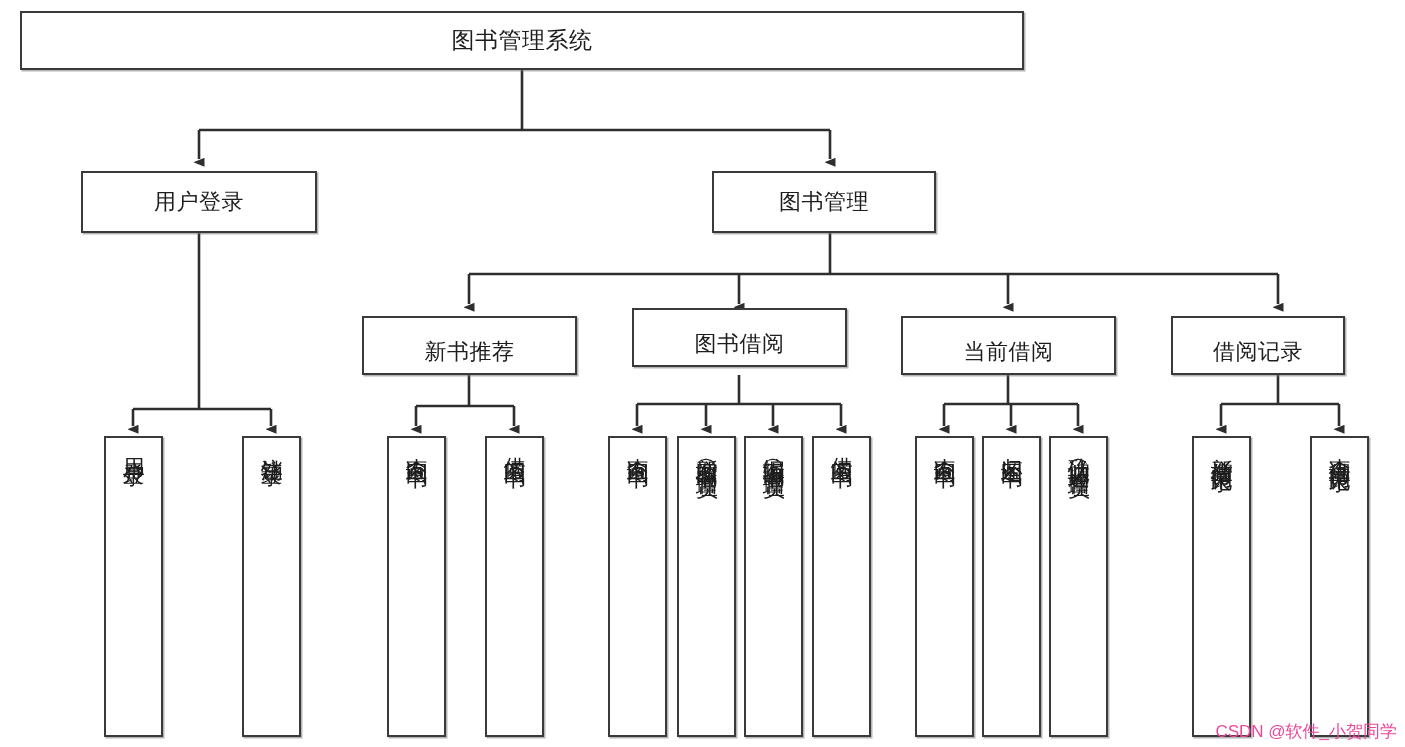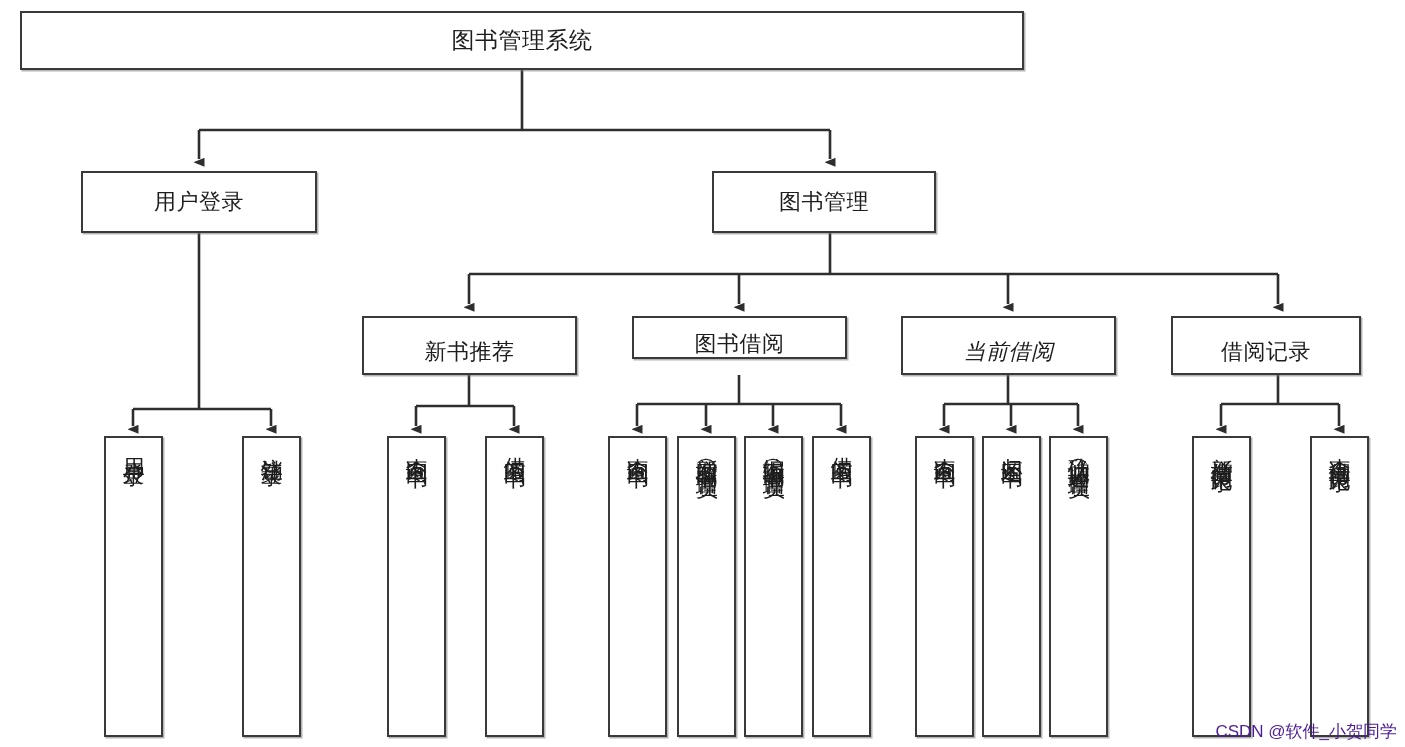--- a/index.html
+++ b/index.html
@@ -58,21 +58,21 @@
     max-height:100%;
     padding-top:2px;
   }
   .node.leaf.mid .lbl{ margin-top:0; }
 
   .watermark{
     position:absolute;
     right:8px;
     bottom:4px;
     font-size:17px;
-    color:#4c1d95;
+    color:#ec4899;
     white-space:nowrap;
     z-index:5;
   }
 </style>
 </head>
 <body>
 
 <div id="canvas">
 
   <svg id="edges" viewBox="0 0 1405 747" width="1405" height="747">
@@ -132,27 +132,27 @@
   <div class="node lvl2" id="node-l2-0" style="left: 81px; top: 171px; width: 236px; height: 62px;">
     <span class="lbl">用户登录</span>
   </div>
   <div class="node lvl2" id="node-l2-1" style="left: 712px; top: 171px; width: 224px; height: 62px;">
     <span class="lbl">图书管理</span>
   </div>
 
   <div class="node lvl3" id="node-l3-0" style="left: 362px; top: 316px; width: 215px; height: 59px;">
     <span class="lbl">新书推荐</span>
   </div>
-  <div class="node lvl3" id="node-l3-1" style="left: 632px; top: 316px; width: 215px; height: 43px; text-align: right;">
+  <div class="node lvl3" id="node-l3-1" style="left: 632px; top: 308px; width: 215px; height: 59px; text-align: right;">
     <span class="lbl">图书借阅</span>
   </div>
-  <div class="node lvl3" id="node-l3-2" style="left: 901px; top: 316px; width: 215px; height: 59px; font-style: italic;">
+  <div class="node lvl3" id="node-l3-2" style="left: 901px; top: 316px; width: 215px; height: 59px;">
     <span class="lbl">当前借阅</span>
   </div>
-  <div class="node lvl3" id="node-l3-3" style="left: 1171px; top: 316px; width: 190px; height: 59px;">
+  <div class="node lvl3" id="node-l3-3" style="left: 1171px; top: 316px; width: 174px; height: 59px;">
     <span class="lbl">借阅记录</span>
   </div>
 
   <div class="node leaf" id="node-leaf-0" style="left: 104px; top: 436px; width: 59px; height: 301px;">
     <span class="lbl">用户登录</span>
   </div>
   <div class="node leaf" id="node-leaf-1" style="left: 242px; top: 436px; width: 59px; height: 301px;">
     <span class="lbl">注销登录</span>
   </div>
   <div class="node leaf" id="node-leaf-2" style="left: 387px; top: 436px; width: 59px; height: 301px;">

